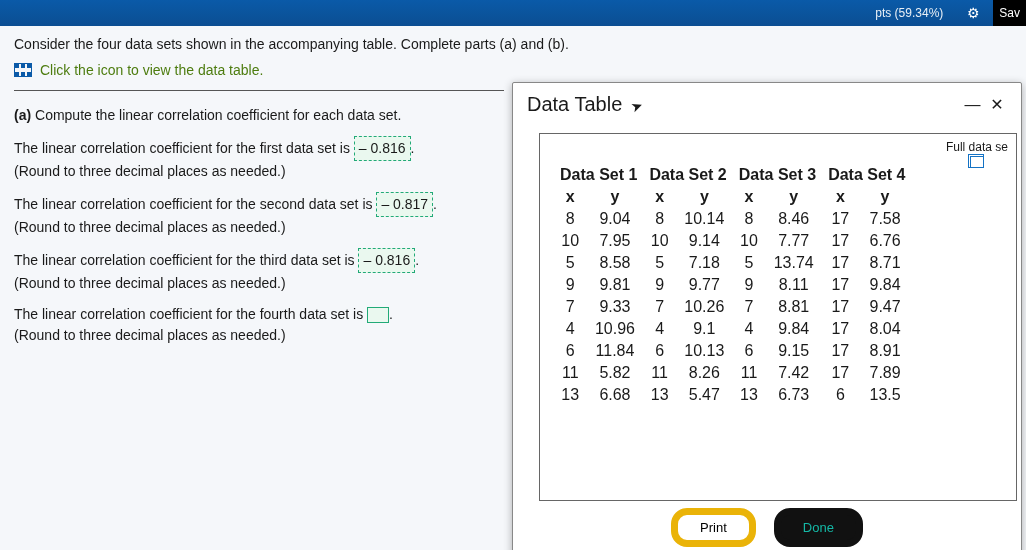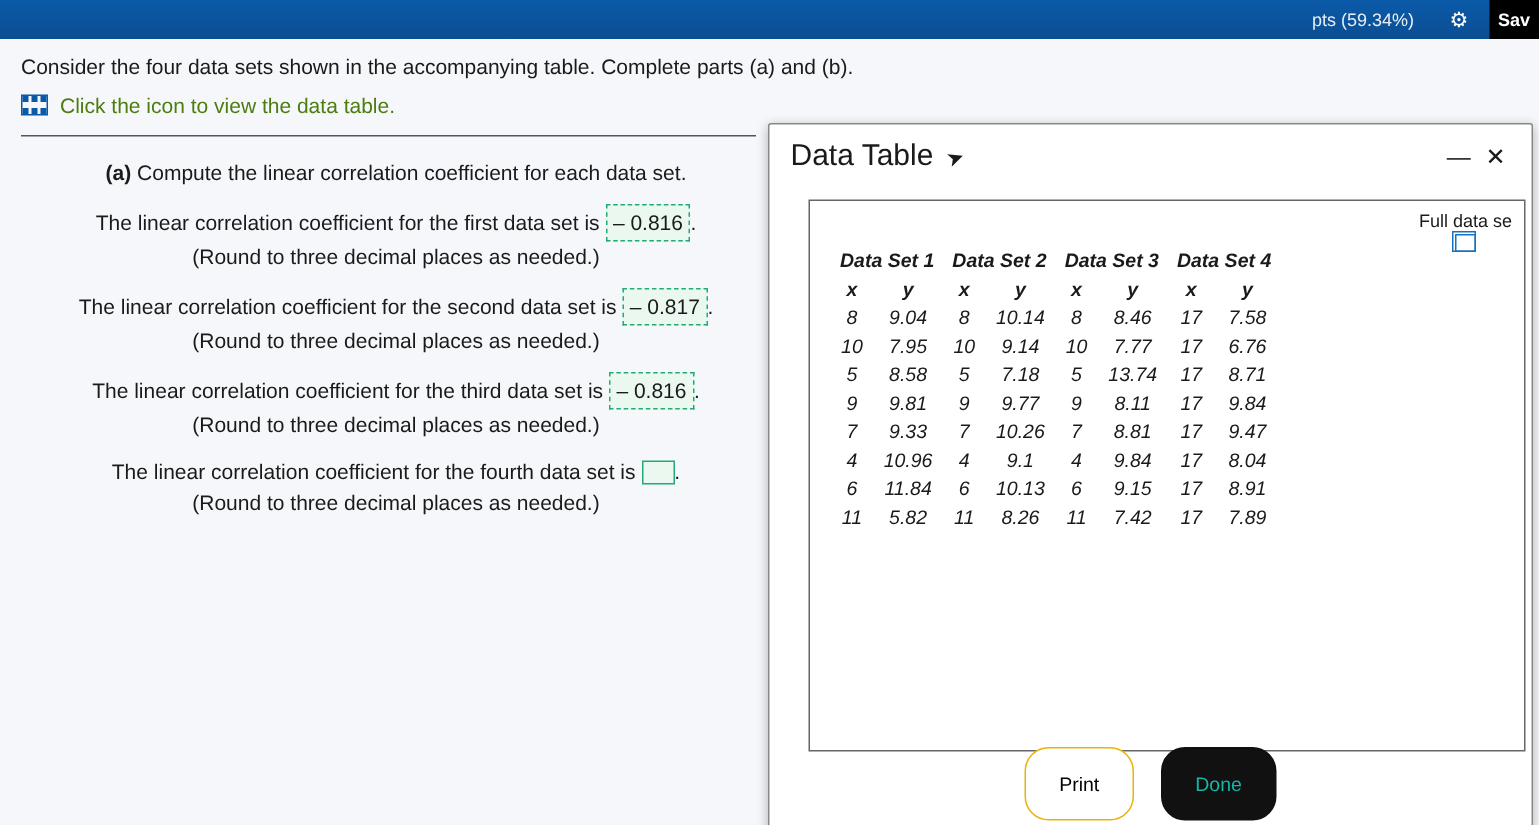--- a/index.html
+++ b/index.html
@@ -5,34 +5,34 @@
   * { box-sizing: border-box; margin: 0; padding: 0; }
   html, body { width: 1026px; height: 550px; overflow: hidden; font-family: Arial, sans-serif; }
   body { background: #f5f7fa; }
   .topbar {
     height: 26px; background: linear-gradient(#0a5aa8,#0b4e92);
     display: flex; justify-content: flex-end; align-items: center;
     color: #fff; font-size: 12px; padding-right: 0;
   }
   .topbar .pts { margin-right: 16px; opacity: .9; }
   .topbar .gear { width: 28px; text-align: center; font-size: 14px; }
-  .topbar .save { background:#000; color:#fff; height:26px; display:flex; align-items:center; padding:0 6px; font-weight:bold; margin-left:6px;}
+  .topbar .save { background:#000; color:#fff; height:26px; display:flex; align-items:center; padding:0 6px; font-weight:normal; margin-left:6px;}
   .page { position: relative; padding: 10px 14px; color: #1a1a1a; }
   .intro { font-size: 14px; margin-bottom: 10px; }
   .linkrow { display:flex; align-items:center; gap:8px; font-size:14px; color:#4d7c0f; margin-bottom:12px;}
   .linkrow .grid-icon { width:18px; height:14px; display:inline-block; background:
     linear-gradient(#0b5aa8,#0b5aa8), linear-gradient(#0b5aa8,#0b5aa8),
     linear-gradient(#0b5aa8,#0b5aa8), linear-gradient(#0b5aa8,#0b5aa8),
     linear-gradient(#0b5aa8,#0b5aa8), linear-gradient(#0b5aa8,#0b5aa8);
     background-size: 4px 4px; background-repeat:no-repeat;
     background-position: 0 0, 6px 0, 12px 0, 0 8px, 6px 8px, 12px 8px;
     border:1px solid #0b5aa8; padding:1px;
   }
   hr.sep { border:none; border-top:1px solid #555; margin: 8px 0 14px; width: 490px;}
-  .qcol { width: 500px; font-size: 14px; line-height: 1.5; text-align: center; }
+  .qcol { width: 500px; font-size: 14px; line-height: 1.5; }
   .qcol p { margin-bottom: 10px; }
   .ansbox { display:inline-block; min-width:44px; padding:1px 4px; border:1px dashed #2a7; background:#eaf8ef;}
   .blankbox { display:inline-block; width:22px; height:16px; border:1px solid #2a7; background:#eaf8ef; vertical-align:middle;}
   .bold { font-weight:bold; }
 
   .dialog {
     position:absolute; left:512px; top:56px; width:510px; height:480px;
     background:#fff; border:1px solid #888; box-shadow:0 2px 8px rgba(0,0,0,.3);
     border-radius:2px;
   }
@@ -41,26 +41,26 @@
   .dialog .titlebar .ctrls span { display:inline-block; width:20px; text-align:center; font-size:16px; cursor:pointer;}
   .cursor { display:inline-block; transform: rotate(-20deg); font-size:14px; margin-left:4px;}
   .inner {
     position:absolute; left:26px; right:4px; top:50px; bottom:60px;
     border:1px solid #666; background:#fff; padding:8px 8px 8px 14px;
     overflow:hidden;
   }
   .fulldata { position:absolute; right:8px; top:6px; font-size:12px; text-align:center;}
   .fulldata .copy { display:inline-block; width:14px; height:12px; border:1px solid #1472c4; position:relative; margin-top:2px;}
   .fulldata .copy::after { content:""; position:absolute; width:14px; height:12px; border:1px solid #1472c4; left:-3px; top:-3px;}
-  table.data { border-collapse:collapse; font-size:13px; margin-top:22px;font-style:italic;}
+  table.data { border-collapse:collapse; font-size:16px; margin-top:22px;}
   table.data th { font-weight:bold; padding:2px 6px; }
   table.data td { padding:2px 6px; text-align:center; }
   .setname td { font-weight:bold; padding-top:4px;}
   .btnrow { position:absolute; left:0; right:0; bottom:14px; display:flex; gap:18px; justify-content:center;}
-  .btn { padding:16px 22px; border-radius:16px; font-size:13px; border:1px solid #eab308; background:#fff; cursor:pointer;}
+  .btn { padding:5px 22px; border-radius:16px; font-size:13px; border:7px solid #eab308; background:#fff; cursor:pointer;}
   .btn.done { background:#111; color:#14b8a6; border-color:#111;}
 </style>
 </head>
 <body>
 
 <div class="topbar">
   <span class="pts">pts (59.34%)</span>
   <span class="gear">⚙</span>
   <span class="save">Sav</span>
 </div>
@@ -210,20 +210,30 @@
             <tr>
               <td>11</td>
               <td>5.82</td>
               <td>11</td>
               <td>8.26</td>
               <td>11</td>
               <td>7.42</td>
               <td>17</td>
               <td>7.89</td>
             </tr>
+            <tr>
+              <td>13</td>
+              <td>6.68</td>
+              <td>13</td>
+              <td>5.47</td>
+              <td>13</td>
+              <td>6.73</td>
+              <td>6</td>
+              <td>13.5</td>
+            </tr>
           </tbody>
       </table>
     </div>
 
     <div class="btnrow">
       <button class="btn">Print</button>
       <button class="btn done">Done</button>
     </div>
   </div>
 </div>

